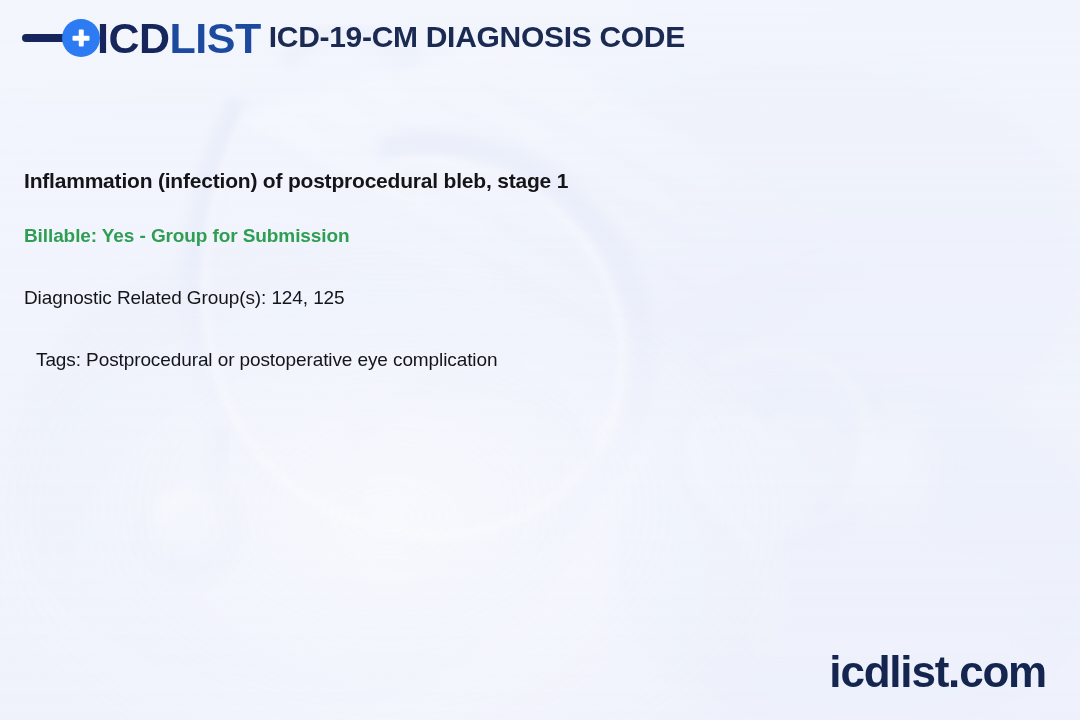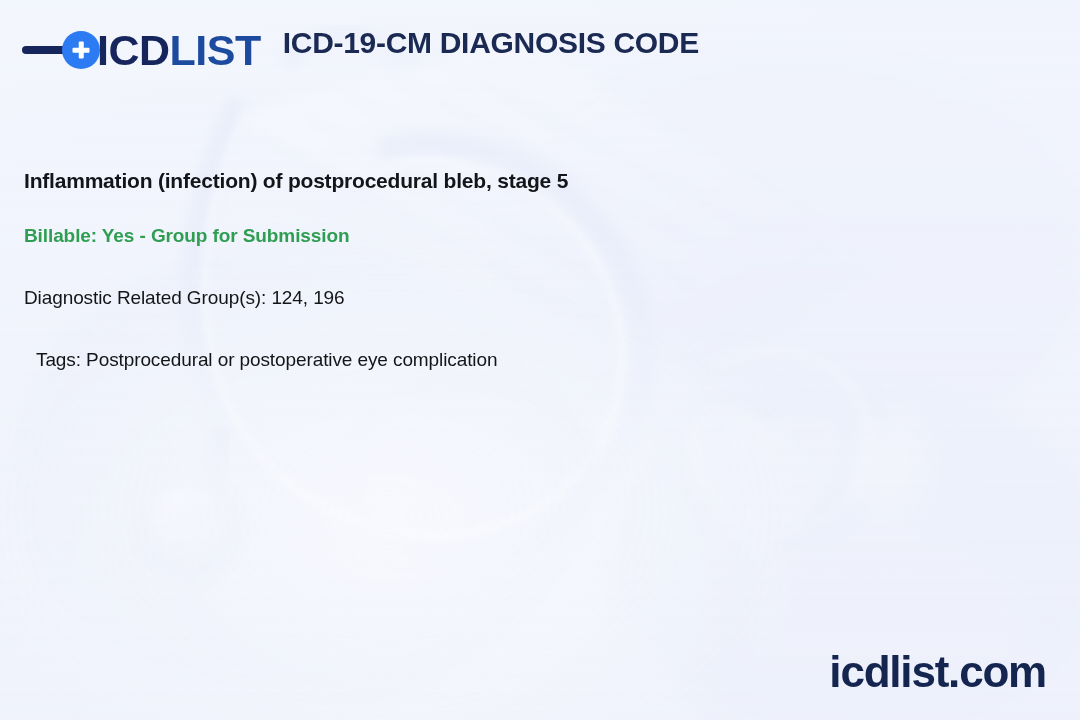--- a/index.html
+++ b/index.html
@@ -51,24 +51,24 @@
     position: relative;
     z-index: 3;
     width: 1080px;
     height: 720px;
   }
 
   
   .header {
     position: absolute;
     left: 22px;
-    top: 28px;
+    top: 16px;
     display: flex;
-    align-items: flex-start;
-    gap: 22px;
+    align-items: center;
+    gap: 8px;
   }
 
   .logo-mark {
     display: flex;
     align-items: center;
     height: 44px;
   }
   .logo-dash {
     width: 46px;
     height: 8px;
@@ -310,25 +310,25 @@
     <div class="header">
       <div class="logo-mark">
         <span class="logo-dash"></span>
         <span class="logo-circle"></span>
         <span class="logo-word"><span class="icd">ICD</span><span class="list">LIST</span></span>
       </div>
       <div class="header-title">ICD-19-CM DIAGNOSIS CODE</div>
     </div>
 
 
-    <div class="description">Inflammation (infection) of postprocedural bleb, stage 5</div>
+    <div class="description">Inflammation (infection) of postprocedural bleb, stage 1</div>
 
     <div class="billable">Billable: Yes - Group for Submission</div>
 
-    <div class="drg">Diagnostic Related Group(s): 124, 196</div>
+    <div class="drg">Diagnostic Related Group(s): 124, 125</div>
 
     <div class="tags">Tags: Postprocedural or postoperative eye complication</div>
 
 
     <div class="footer-brand">icdlist.com</div>
 
   </div>
 </div>
 
 </body></html>

